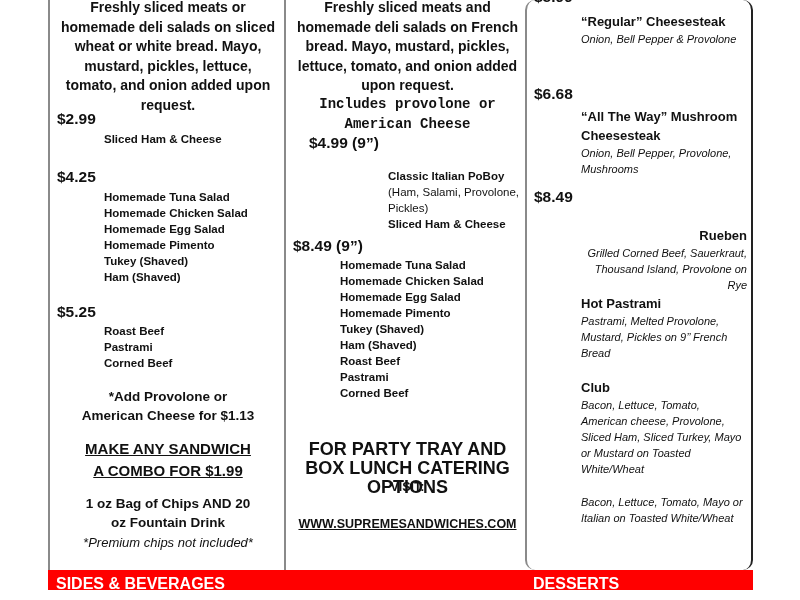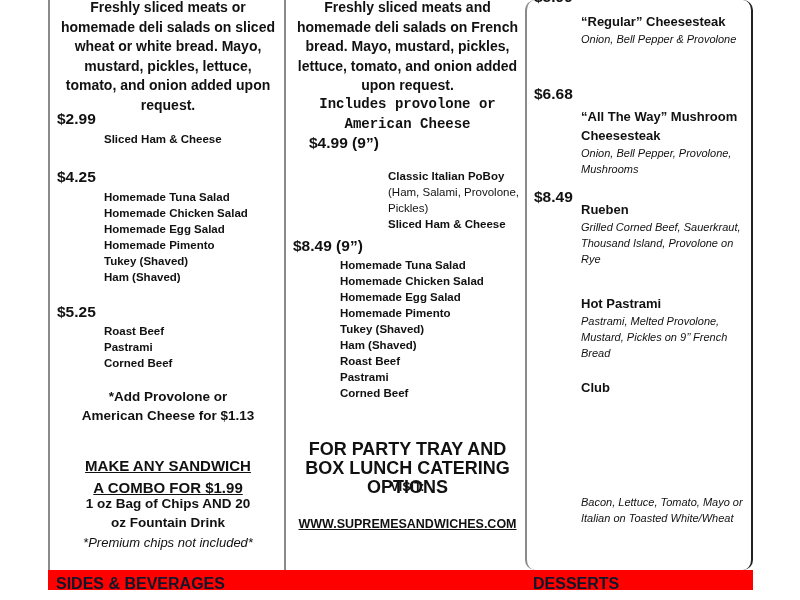--- a/index.html
+++ b/index.html
@@ -21,21 +21,21 @@
     .items .desc { font-weight: normal; }
     .center-note { position: absolute; left: 0; right: 0; text-align: center; font-weight: bold; font-size: 13.5px; line-height: 19px; }
     .underline { text-decoration: underline; }
     .combo-title { font-size: 15px; line-height: 22px; }
     .italic { font-style: italic; font-weight: normal; }
     .sand { position: absolute; left: 54px; right: 4px; }
     .sand .name { font-weight: bold; font-size: 13px; line-height: 19px; }
     .sand .desc { font-style: italic; font-size: 11px; line-height: 16px; }
     .band {
       position: absolute; top: 570px; height: 20px; background: #ff0000;
-      color: #0f172a; font-weight: bold; font-size: 16px; line-height: 28px;
+      color: #ffffff; font-weight: bold; font-size: 16px; line-height: 28px;
       box-sizing: border-box; padding-left: 8px;
     }
     #band-sides { left: 48px; width: 477px; }
     #band-desserts { left: 525px; width: 228px; }
   </style>
 </head>
 <body>
 
 <div id="col1" class="col">
   <div class="intro" style="top:-2px; padding:0 10px;">Freshly sliced meats or homemade deli salads on sliced wheat or white bread. Mayo, mustard, pickles, lettuce, tomato, and onion added upon request.</div>
@@ -52,21 +52,21 @@
     <li>Tukey (Shaved)</li>
     <li>Ham (Shaved)</li>
   </ul>
   <div class="price" style="left:7px; top:303px;">$5.25</div>
   <ul class="items" style="left:54px; top:323px;">
     <li>Roast Beef</li>
     <li>Pastrami</li>
     <li>Corned Beef</li>
   </ul>
   <div class="center-note" style="top:387px; padding:0 28px;">*Add Provolone or American Cheese for $1.13</div>
-  <div class="center-note combo-title underline" style="top:455px; padding:0 32px;">MAKE ANY SANDWICH A COMBO FOR $1.99</div>
+  <div class="center-note combo-title underline" style="top:438px; padding:0 32px;">MAKE ANY SANDWICH A COMBO FOR $1.99</div>
   <div class="center-note" style="top:494px; padding:0 28px;">1 oz Bag of Chips AND 20 oz Fountain Drink</div>
   <div class="center-note italic" style="top:533px; font-size:13px;">*Premium chips not included*</div>
 </div>
 
 <div id="col2" class="col">
   <div class="intro" style="top:-2px; padding:0 10px;">Freshly sliced meats and homemade deli salads on French bread. Mayo, mustard, pickles, lettuce, tomato, and onion added upon request.</div>
   <div class="intro" style="top:95px; padding:0 18px;font-family:Liberation Mono, monospace;">Includes provolone or American Cheese</div>
   <div class="price" style="left:7px; top:134px;margin-left:16px;">$4.99 (9”)</div>
   <ul class="items" style="left:54px; top:168px;margin-left:48px;">
     <li>Classic Italian PoBoy</li>
@@ -95,30 +95,31 @@
   <div class="sand" style="top:12px;">
     <div class="name">“Regular” Cheesesteak</div>
     <div class="desc">Onion, Bell Pepper &amp; Provolone</div>
   </div>
   <div class="price" style="left:7px; top:85px;">$6.68</div>
   <div class="sand" style="top:107px;">
     <div class="name">“All The Way” Mushroom Cheesesteak</div>
     <div class="desc">Onion, Bell Pepper, Provolone, Mushrooms</div>
   </div>
   <div class="price" style="left:7px; top:188px;">$8.49</div>
-  <div class="sand" style="top:200px;">
+  <div class="sand" style="top:226px;text-align:right;">
     <div class="name">Rueben</div>
     <div class="desc">Grilled Corned Beef, Sauerkraut, Thousand Island, Provolone on Rye</div>
   </div>
   <div class="sand" style="top:294px;">
     <div class="name">Hot Pastrami</div>
     <div class="desc">Pastrami, Melted Provolone, Mustard, Pickles on 9’’ French Bread</div>
   </div>
   <div class="sand" style="top:378px;">
     <div class="name">Club</div>
+    <div class="desc">Bacon, Lettuce, Tomato, American cheese, Provolone, Sliced Ham, Sliced Turkey, Mayo or Mustard on Toasted White/Wheat</div>
   </div>
   <div class="sand" style="top:494px;">
     <div class="desc">Bacon, Lettuce, Tomato, Mayo or Italian on Toasted White/Wheat</div>
   </div>
 </div>
 
 <div id="band-sides" class="band">SIDES &amp; BEVERAGES</div>
 <div id="band-desserts" class="band">DESSERTS</div>
 
 </body></html>

